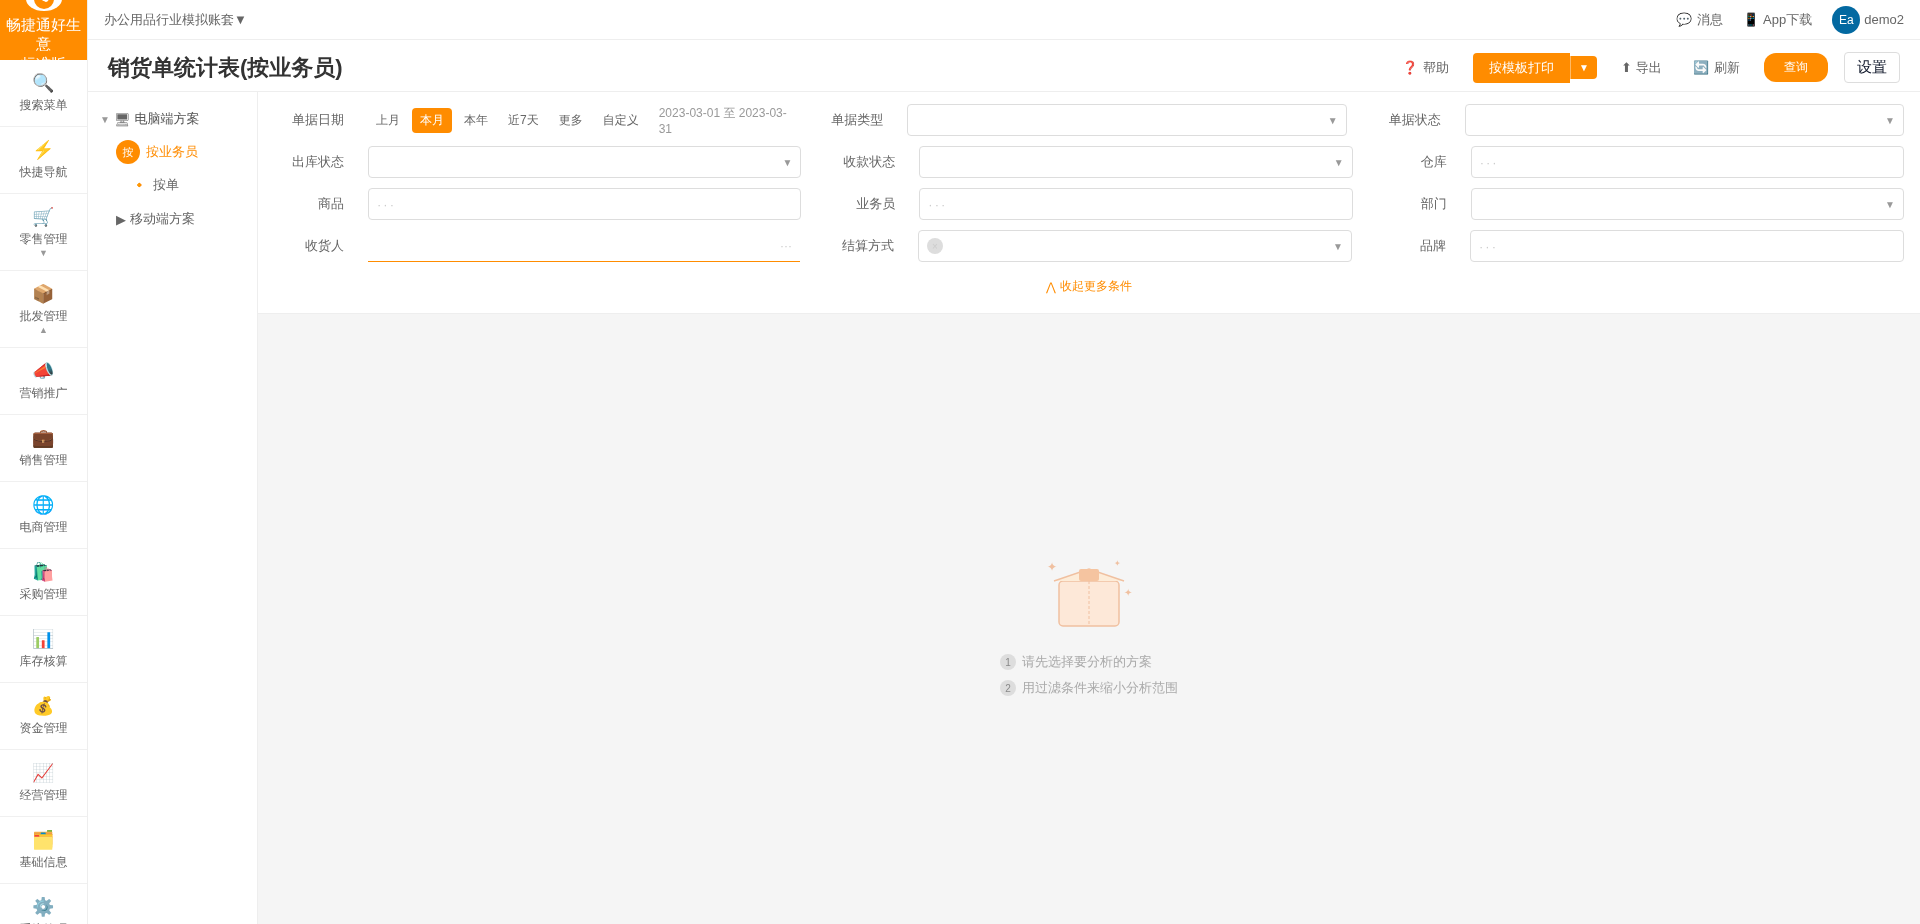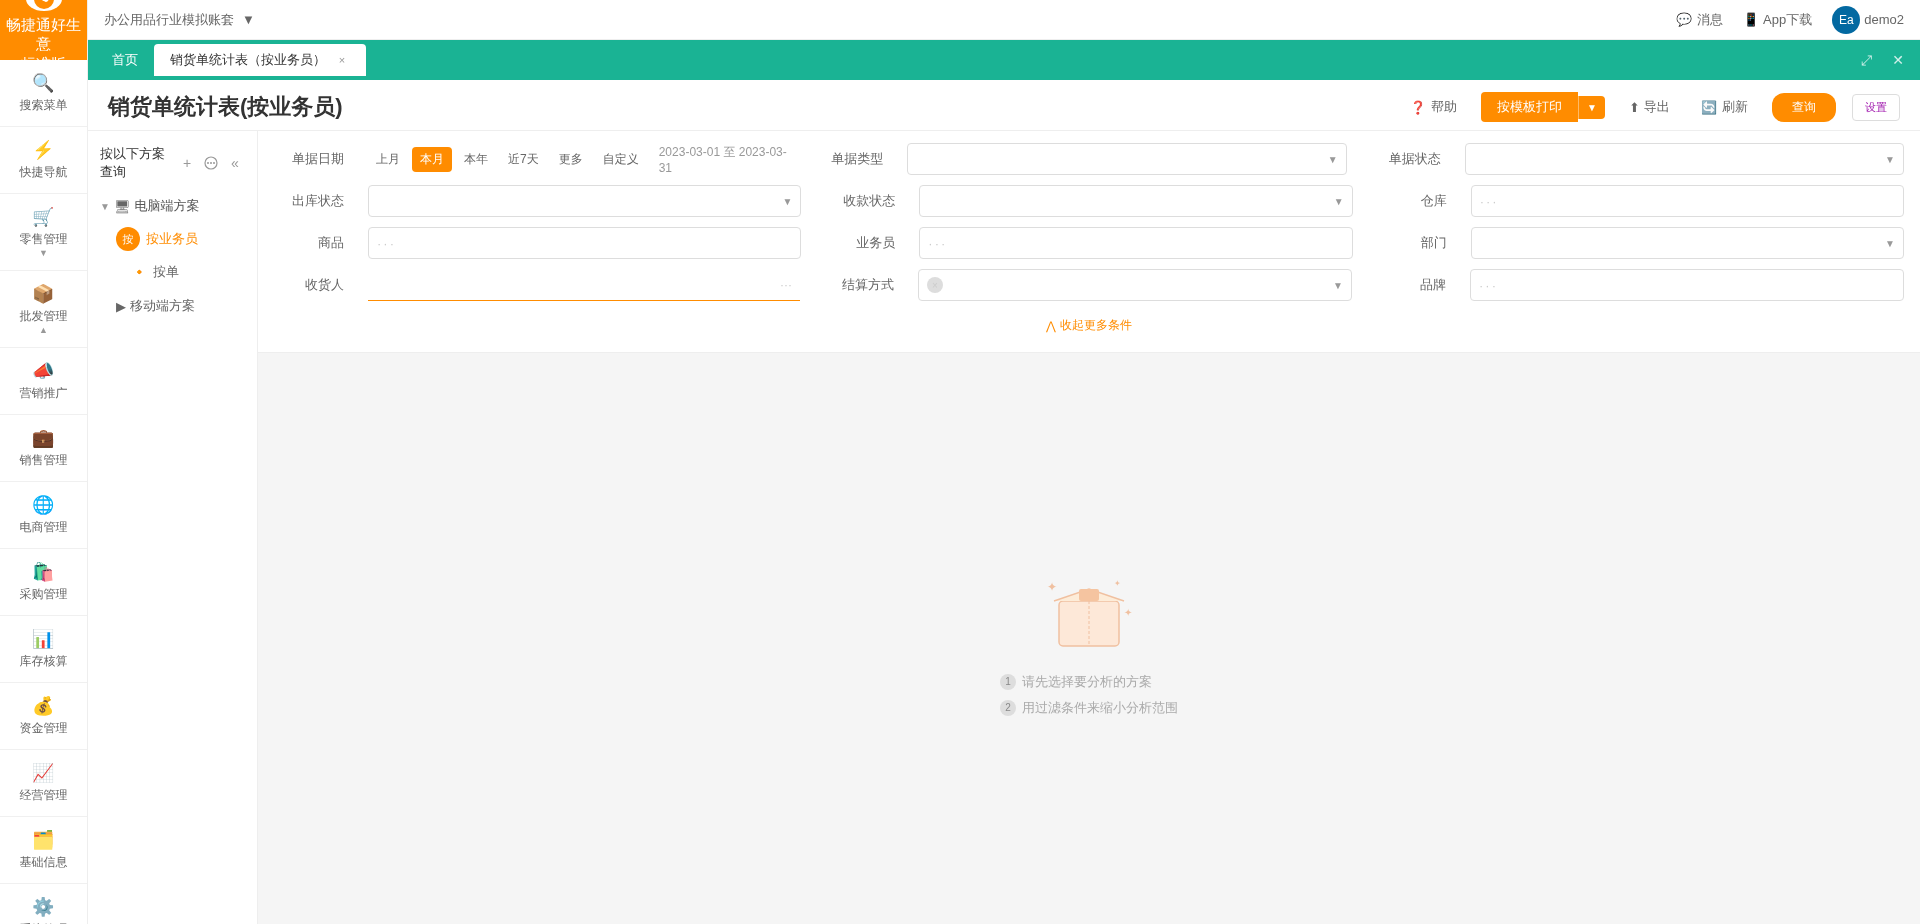--- a/index.html
+++ b/index.html
@@ -72,21 +72,20 @@
       display: flex;
       align-items: center;
       justify-content: space-between;
       padding: 0 16px;
       border-bottom: 1px solid #eee;
       flex-shrink: 0;
     }
     .topbar-left {
       display: flex;
       align-items: center;
-      gap: 8px;
       color: #666;
       font-size: 13px;
     }
     .topbar-left span { cursor: pointer; }
     .topbar-right {
       display: flex;
       align-items: center;
       gap: 20px;
       color: #666;
       font-size: 13px;
@@ -196,25 +195,25 @@
       background: #ff8c00;
       color: #fff;
       border: none;
       padding: 6px 20px;
       border-radius: 12px;
       font-size: 12px;
       cursor: pointer;
     }
     .action-btn.secondary {
       background: #fff;
-      color: #a21caf;
+      color: #0f172a;
       border: 1px solid #ddd;
       padding: 5px 12px;
       border-radius: 4px;
-      font-size: 11px;
+      font-size: 15px;
       cursor: pointer;
     }
 
     
     .content-body {
       flex: 1;
       display: flex;
       overflow: hidden;
     }
 
@@ -601,31 +600,20 @@
         <span>📱</span>
         <span>App下载</span>
       </div>
       <div class="icon-item">
         <div class="user-avatar">Ea</div>
         <span>demo2</span>
       </div>
     </div>
   </div>
 
-  <div id="tabbar">
-    <div class="tab-item home">
-      <span>首页</span>
-    </div>
-    <div class="tab-item active">
-      <span>销货单统计表（按业务员）</span>
-      <span class="tab-close">×</span>
-    </div>
-    <div class="tab-maximize">⤢</div>
-    <div style="margin-left:4px;" class="tab-maximize">✕</div>
-  </div>
 
   <div id="page-content">
 
     <div class="page-header">
       <h1 class="page-title">销货单统计表(按业务员)</h1>
       <div class="page-actions">
         <div class="action-btn">
           <span>❓</span>
           <span>帮助</span>
         </div>
@@ -642,35 +630,20 @@
           <span>刷新</span>
         </div>
         <button class="action-btn primary">查询</button>
         <button class="action-btn secondary">设置</button>
       </div>
     </div>
 
     <div class="content-body">
 
       <div class="scheme-panel">
-        <div class="scheme-header">
-          <span>按以下方案查询</span>
-          <div class="scheme-header-actions">
-            <div class="scheme-icon-btn">+</div>
-            <div class="scheme-icon-btn">
-              <svg width="14" height="14" viewBox="0 0 14 14" fill="none">
-                <circle cx="7" cy="7" r="6" stroke="#999" stroke-width="1.2"></circle>
-                <circle cx="4" cy="7" r="1" fill="#999"></circle>
-                <circle cx="7" cy="7" r="1" fill="#999"></circle>
-                <circle cx="10" cy="7" r="1" fill="#999"></circle>
-              </svg>
-            </div>
-            <div class="scheme-icon-btn">«</div>
-          </div>
-        </div>
 
         <div class="scheme-group">
           <div class="scheme-group-title">
             <span class="arrow">▼</span>
             <span class="pc-icon">🖥</span>
             <span>电脑端方案</span>
           </div>
           <div class="scheme-sub-item active">
             <div class="active-dot">按</div>
             <span>按业务员</span>

